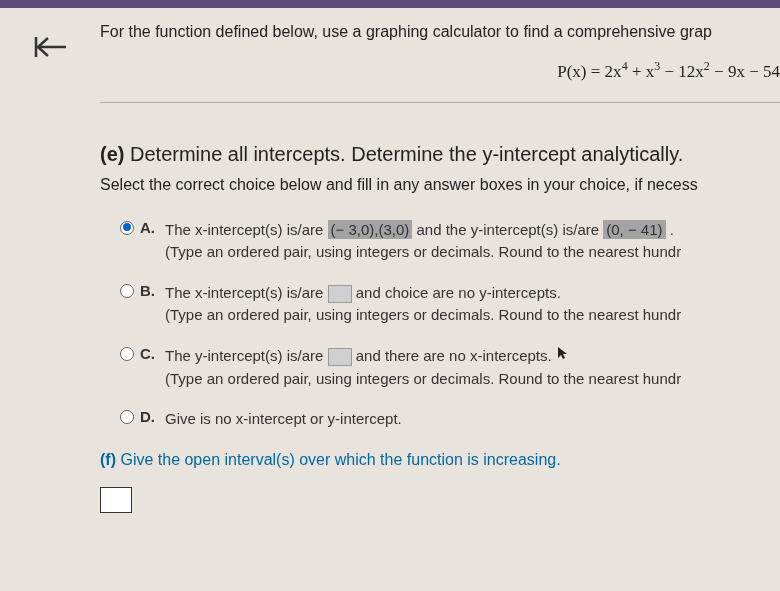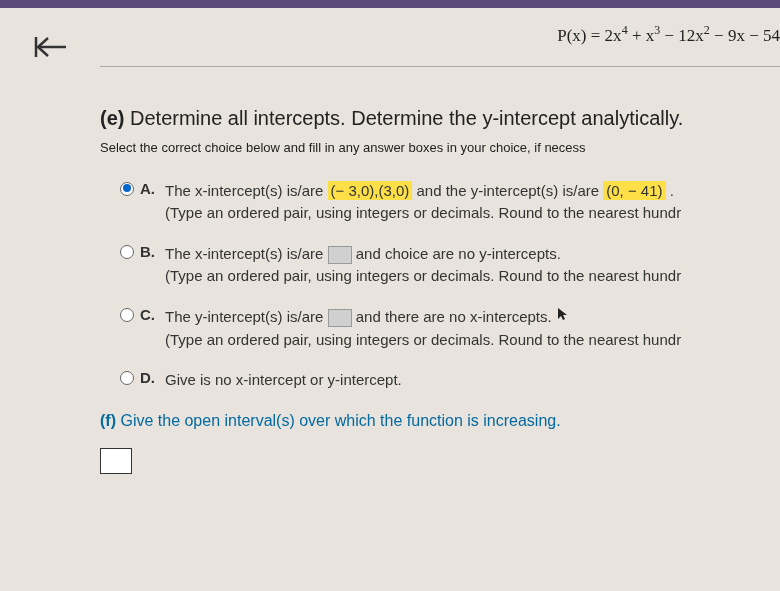--- a/index.html
+++ b/index.html
@@ -62,21 +62,21 @@
     }
     .part-label {
       font-size: 20px;
       color: #222;
       margin-bottom: 10px;
     }
     .bold-part {
       font-weight: bold;
     }
     .instruction {
-      font-size: 13px;
+      font-size: 16px;
       color: #222;
       margin-bottom: 25px;
     }
     .choices {
       margin-left: 20px;
     }
     .choice {
       display: flex;
       align-items: flex-start;
       margin-bottom: 18px;
@@ -110,21 +110,21 @@
       font-size: 15px;
       color: #333;
     }
     .choice-text {
       flex: 1;
       font-size: 15px;
       color: #333;
       line-height: 1.5;
     }
     .highlight {
-      background: #fde047;
+      background: #a3a3a3;
       padding: 1px 3px;
     }
     .input-box {
       display: inline-block;
       width: 24px;
       height: 18px;
       background: #d0d0d0;
       border: 1px solid #999;
       vertical-align: middle;
     }
@@ -160,20 +160,21 @@
 <div class="content">
   <div class="back-arrow">
     <svg viewBox="0 0 36 28">
       <line x1="4" y1="4" x2="4" y2="24" stroke="#333" stroke-width="2.5"></line>
       <line x1="6" y1="14" x2="34" y2="14" stroke="#333" stroke-width="2.5"></line>
       <polyline points="16,5 6,14 16,23" fill="none" stroke="#333" stroke-width="2.5"></polyline>
     </svg>
   </div>
 
   <div class="main">
+    <div class="prompt-text">For the function defined below, use a graphing calculator to find a comprehensive grap</div>
     
     <div class="formula">
       <span>P(x) = 2x</span><sup>4</sup><span> + x</span><sup>3</sup><span> − 12x</span><sup>2</sup><span> − 9x − 54</span>
     </div>
 
     <hr class="divider">
 
     <div class="part-label">
       <span class="bold-part">(e)</span>
       <span>Determine all intercepts. Determine the y-intercept analytically.</span>

